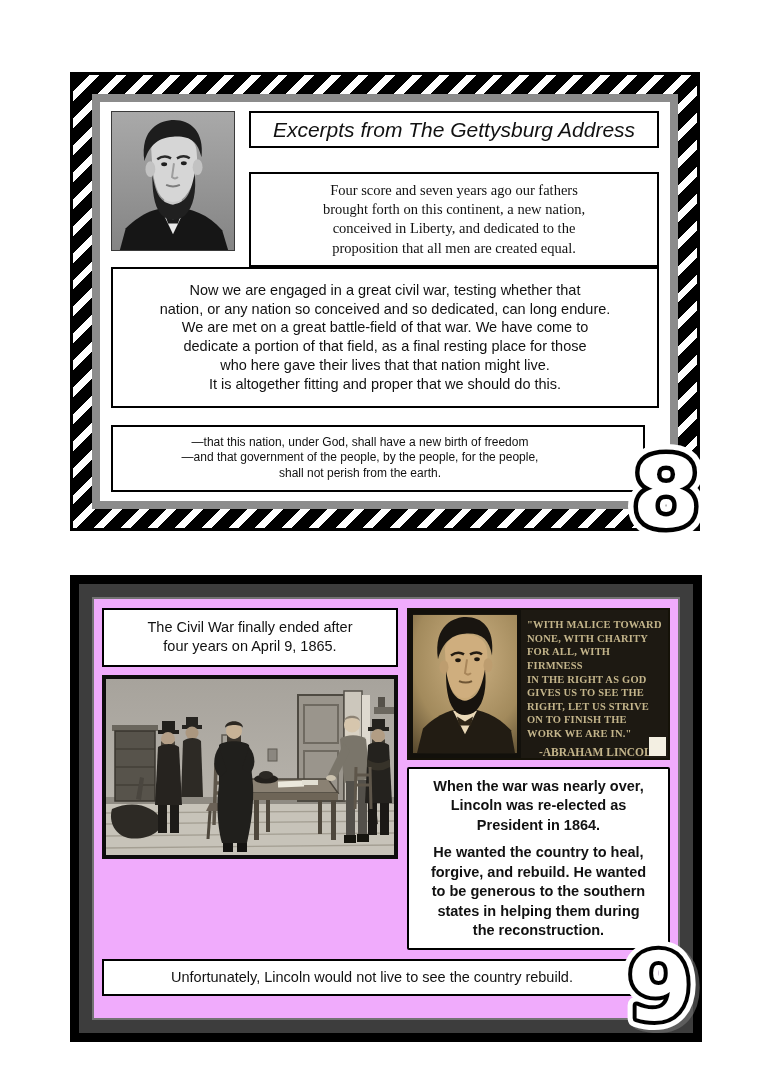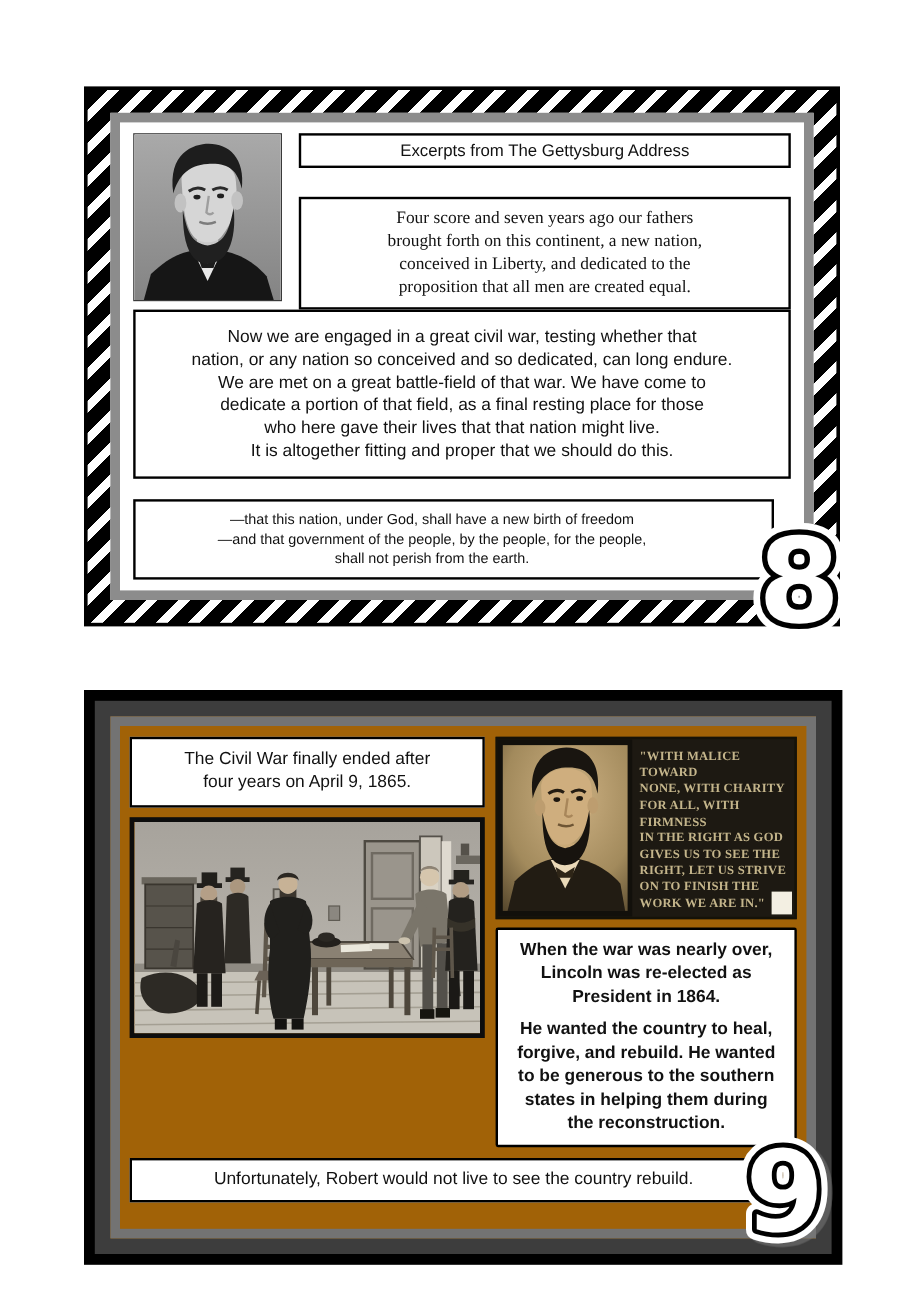--- a/index.html
+++ b/index.html
@@ -10,32 +10,32 @@
   
   .card8{position:absolute;left:70px;top:72px;width:630px;background:#000;padding:3px;box-sizing:border-box;}
   .card8-stripes{background:repeating-linear-gradient(135deg,#000 0 12px,#fff 12px 19px);
                  padding:19px;box-sizing:border-box;}
   .card8-gray{border:8px solid #8c8c8c;background:#fff;box-sizing:border-box;padding:9px 11px;}
   .c8-toprow{display:flex;gap:14px;align-items:flex-start;}
   .c8-photo{width:124px;height:140px;flex:none;border:1px solid #3a3a3a;box-sizing:border-box;}
   .c8-photo svg{display:block;width:100%;height:100%;}
   .c8-titlecol{flex:1;display:flex;flex-direction:column;}
   .textbox{border:2px solid #000;background:#fff;text-align:center;box-sizing:border-box;}
-  .c8-titlebox{font-size:14px;padding:4px 6px;line-height:1.2;}
+  .c8-titlebox{font-size:21px;padding:4px 6px;line-height:1.2;font-style:italic;}
   .c8-p1box{margin-top:24px;font-size:14.5px;line-height:1.32;padding:7px 6px;font-family:Liberation Serif, serif;}
   .c8-p2box{font-size:14.5px;line-height:1.3;padding:12px 6px;}
   .c8-p3box{margin-top:17px;margin-right:14px;font-size:12px;line-height:1.3;padding:8px 44px 8px 8px;}
   .num-badge{position:absolute;}
   .num8{right:-8px;bottom:-12px;width:84px;height:104px;}
   .num-badge svg{display:block;width:100%;height:100%;overflow:visible;}
 
   
   .card9{position:absolute;left:70px;top:575px;width:632px;background:#000;padding:9px;box-sizing:border-box;}
   .card9-mid{background:#3d3d3d;padding:13px;box-sizing:border-box;}
-  .card9-inner{background:#a16207;border:8px solid #737373;box-sizing:border-box;position:relative;padding:9px 8px 22px 8px;}
+  .card9-inner{background:#f0abfc;border:2px solid #737373;box-sizing:border-box;position:relative;padding:9px 8px 22px 8px;}
   .c9-grid{display:flex;gap:9px;align-items:flex-start;}
   .c9-leftcol{width:296px;flex:none;display:flex;flex-direction:column;gap:8px;}
   .c9-rightcol{flex:1;display:flex;flex-direction:column;gap:7px;}
   .c9-leftbox{font-size:14.5px;line-height:1.34;padding:8px 4px;}
   .c9-leftbox .para + .para{margin-top:7px;}
   .c9-rightbox{font-size:14.5px;line-height:1.34;padding:8px 4px;border-radius:2px;font-weight:bold;}
   .c9-rightbox .para + .para{margin-top:8px;text-align:center;}
   .surrender{border:4px solid #0d0d0d;box-sizing:border-box;width:296px;height:184px;}
   .surrender svg{display:block;width:100%;height:100%;}
   .quotebox{position:relative;height:152px;border:2px solid #151208;box-sizing:border-box;display:flex;overflow:hidden;}
@@ -321,21 +321,21 @@
 to be generous to the southern
 states in helping them during
 the reconstruction.</div>
             </div>
 
           </div>
         </div>
 
         <div class="c9-bottomrow">
           <div class="textbox c9-strip">
-            <span class="preline">Unfortunately, Robert would not live to see the country rebuild.</span>
+            <span class="preline">Unfortunately, Lincoln would not live to see the country rebuild.</span>
           </div>
         </div>
 
         <div class="num-badge num9">
           <svg viewBox="0 0 80 102">
             <text x="40" y="86" text-anchor="middle" font-family="DejaVu Sans, sans-serif" font-weight="bold" font-size="94" fill="none" stroke="#ffffff" stroke-width="18" stroke-linejoin="round">9</text>
             <text x="40" y="86" text-anchor="middle" font-family="DejaVu Sans, sans-serif" font-weight="bold" font-size="94" fill="none" stroke="#000000" stroke-width="8" stroke-linejoin="round">9</text>
             <text x="40" y="86" text-anchor="middle" font-family="DejaVu Sans, sans-serif" font-weight="bold" font-size="94" fill="#ffffff">9</text>
           </svg>
         </div>

